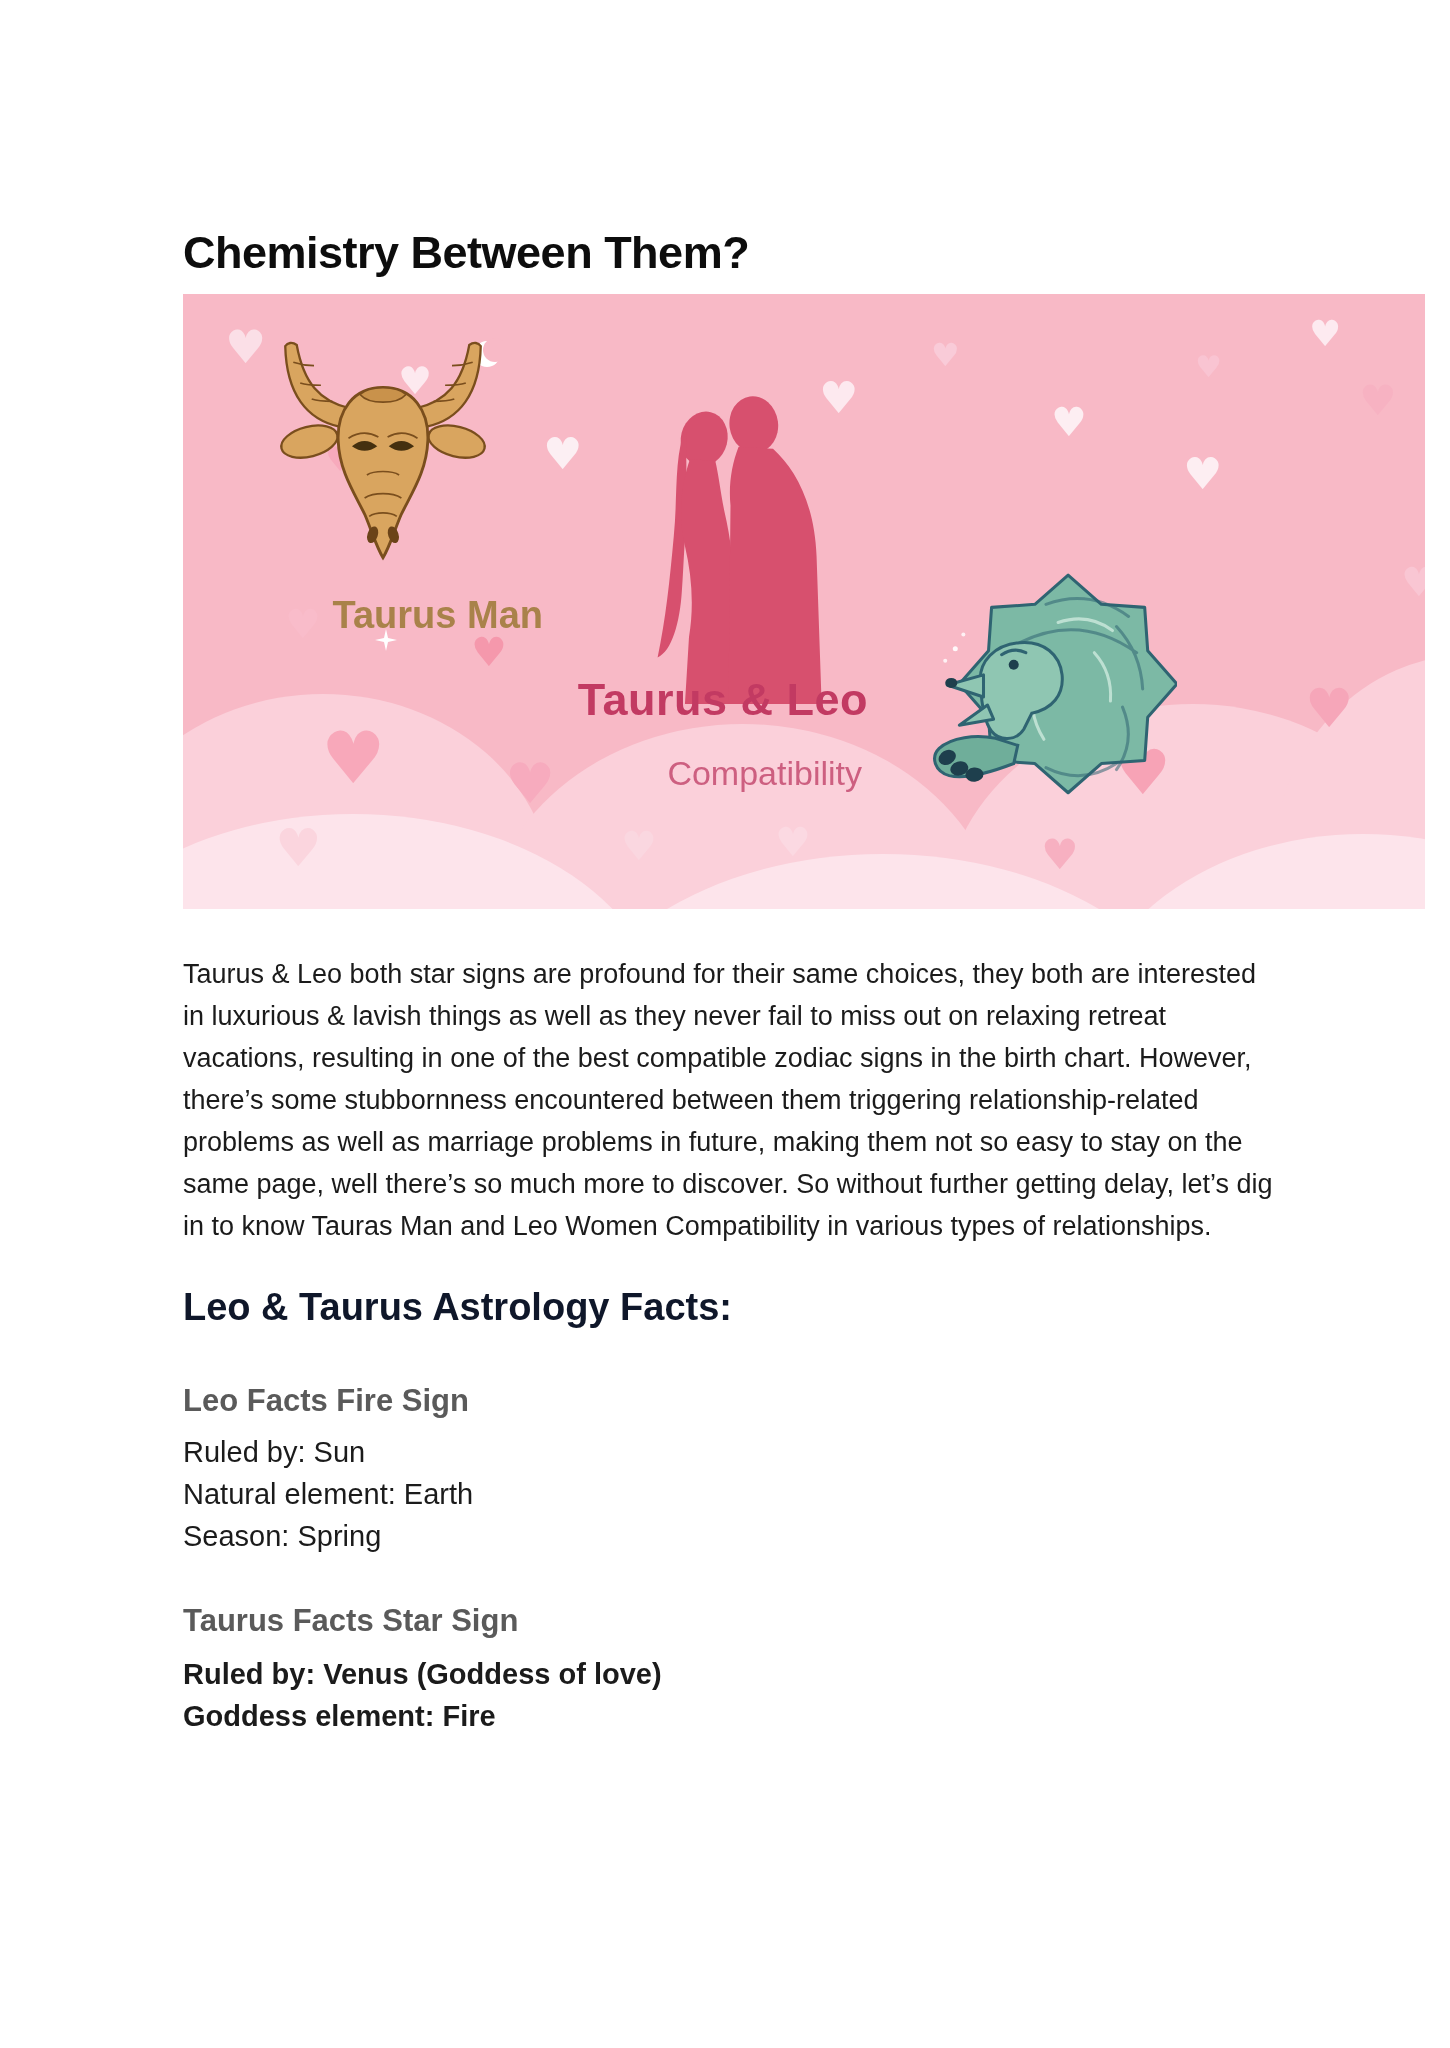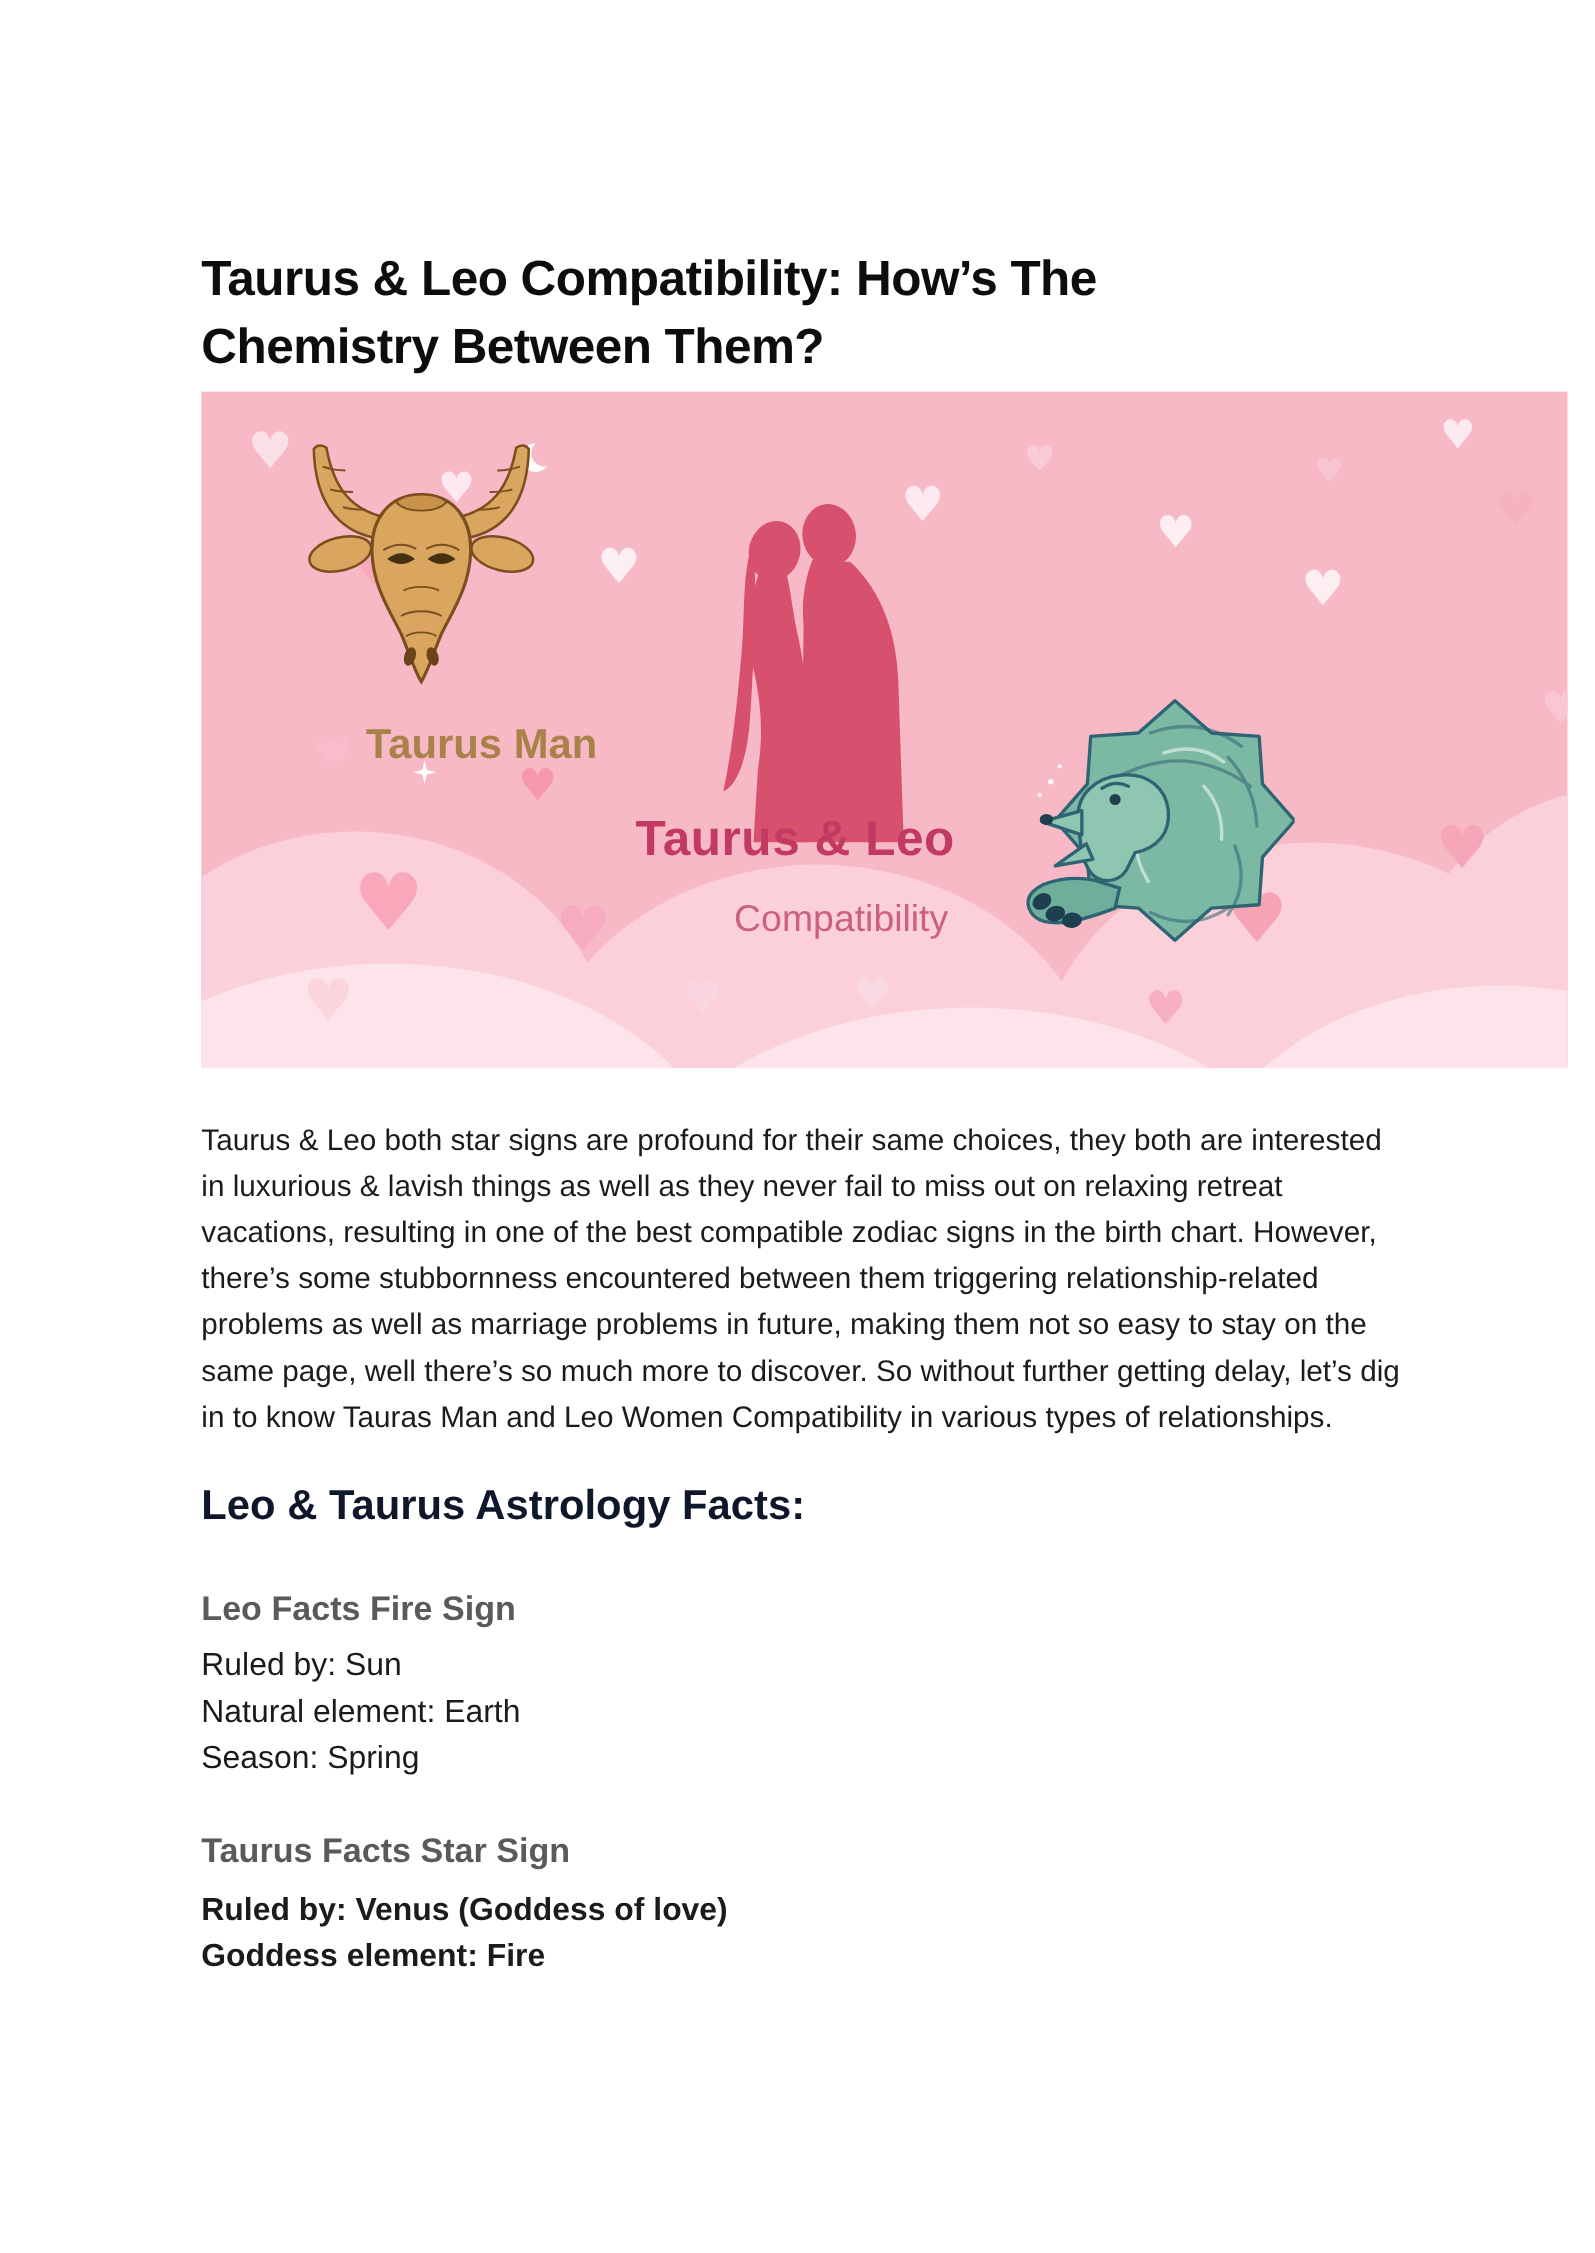--- a/index.html
+++ b/index.html
@@ -43,21 +43,20 @@
   .fact-lines{margin-top:12px;font-size:29px;line-height:42px;color:#1b1b1b;}
   .fact-lines.second{margin-top:14px;font-weight:bold;}
   .fact-lines div{white-space:pre;}
 </style>
 </head>
 <body>
 
 <div class="doc">
 
   <div class="title">
-    <div>Taurus &amp; Leo Compatibility: How’s The</div>
     <div>Chemistry Between Them?</div>
   </div>
 
   <div class="hero">
 
     <div class="cloud" style="left:-90px;top:400px;width:460px;height:400px;background:#fbd0da;"></div>
     <div class="cloud" style="left:300px;top:430px;width:520px;height:440px;background:#fbd0da;"></div>
     <div class="cloud" style="left:760px;top:410px;width:500px;height:430px;background:#fbd0da;"></div>
     <div class="cloud" style="left:1090px;top:360px;width:400px;height:420px;background:#fbd0da;"></div>
     <div class="cloud" style="left:-140px;top:520px;width:620px;height:420px;background:#fde4eb;"></div>

